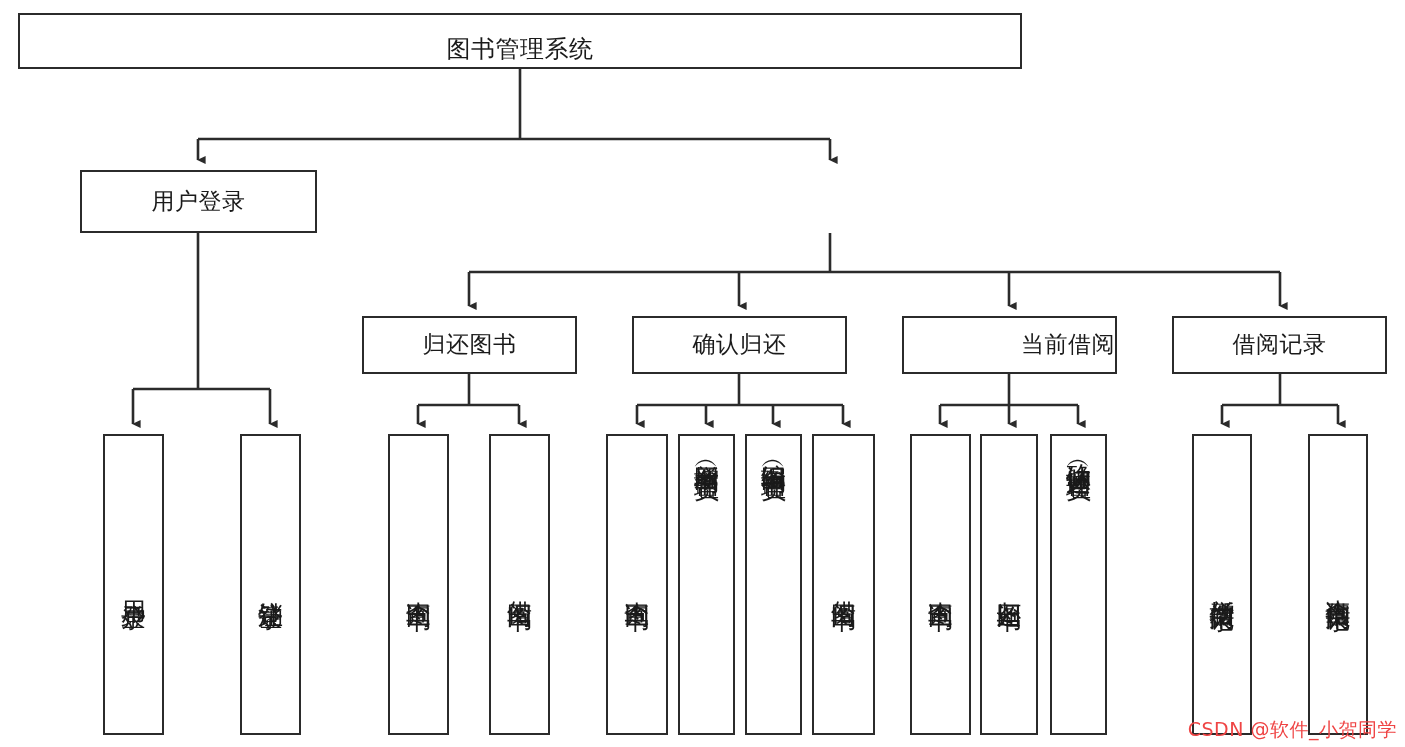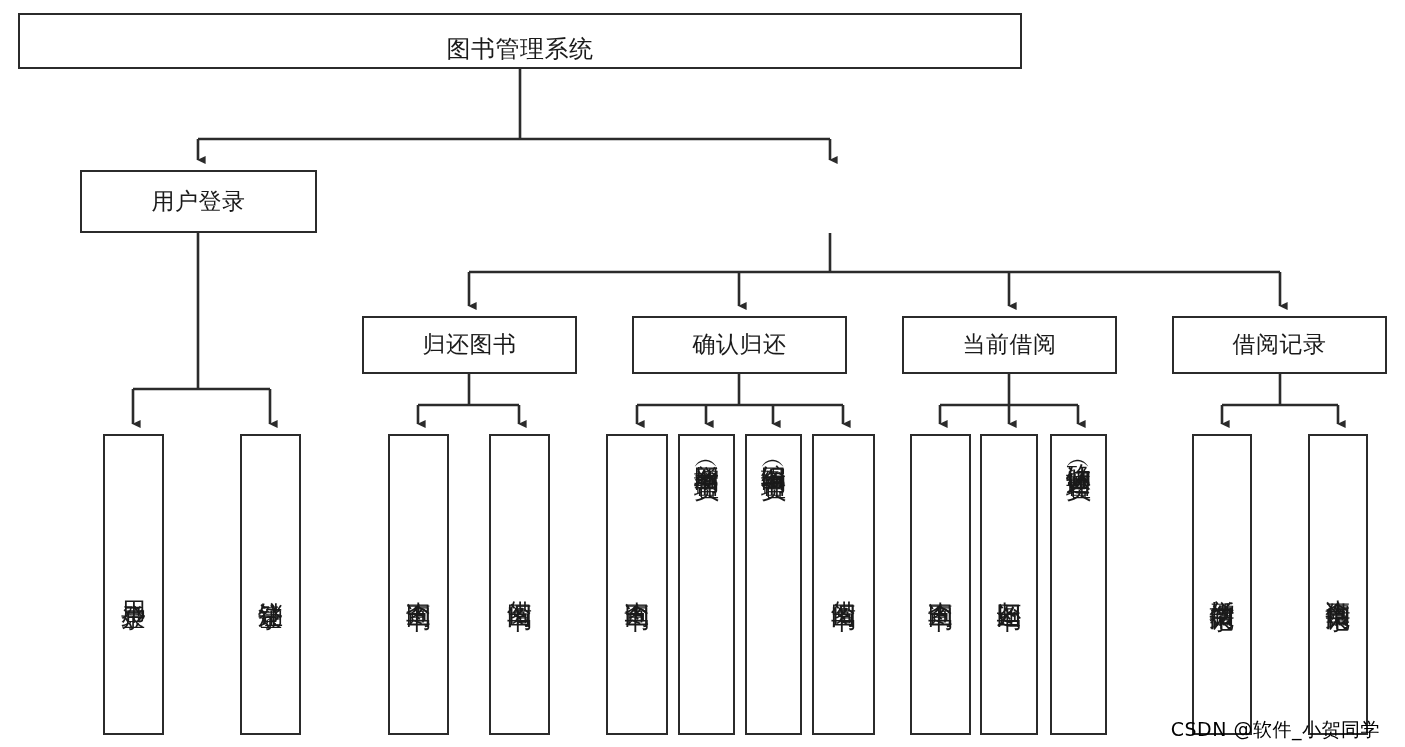--- a/index.html
+++ b/index.html
@@ -66,24 +66,24 @@
     letter-spacing: 2px;
     white-space: nowrap;
     -webkit-writing-mode: vertical-rl;
   }
   .node.v.centered {
     align-items: center;
     padding-top: 0;
   }
   #watermark {
     position: absolute;
-    right: 25px;
+    right: 8px;
     bottom: 4px;
     font-size: 19px;
-    color: #000000;
+    color: #ef4444;
     letter-spacing: 0.5px;
     white-space: nowrap;
     z-index: 5;
   }
 </style>
 </head>
 <body>
 
 <div id="diagram-root">
 
@@ -144,21 +144,21 @@
   <div class="node h" style="left:80px; top:170px; width:237px; height:63px;">
     <span class="node-label">用户登录</span>
   </div>
 
   <div class="node h" style="left:362px; top:316px; width:215px; height:58px;">
     <span class="node-label">归还图书</span>
   </div>
   <div class="node h" style="left:632px; top:316px; width:215px; height:58px;">
     <span class="node-label">确认归还</span>
   </div>
-  <div class="node h" style="left:902px; top:316px; width:215px; height:58px;">
+  <div class="node h" style="left:902px; top:316px; width:215px; height:58px;justify-content:flex-end;">
     <span class="node-label">当前借阅</span>
   </div>
   <div class="node h" style="left:1172px; top:316px; width:215px; height:58px;">
     <span class="node-label">借阅记录</span>
   </div>
 
   <div class="node v centered" style="left:103px; top:434px; width:61px; height:301px;">
     <span class="node-label">用户登录</span>
   </div>
   <div class="node v centered" style="left:240px; top:434px; width:61px; height:301px;">

